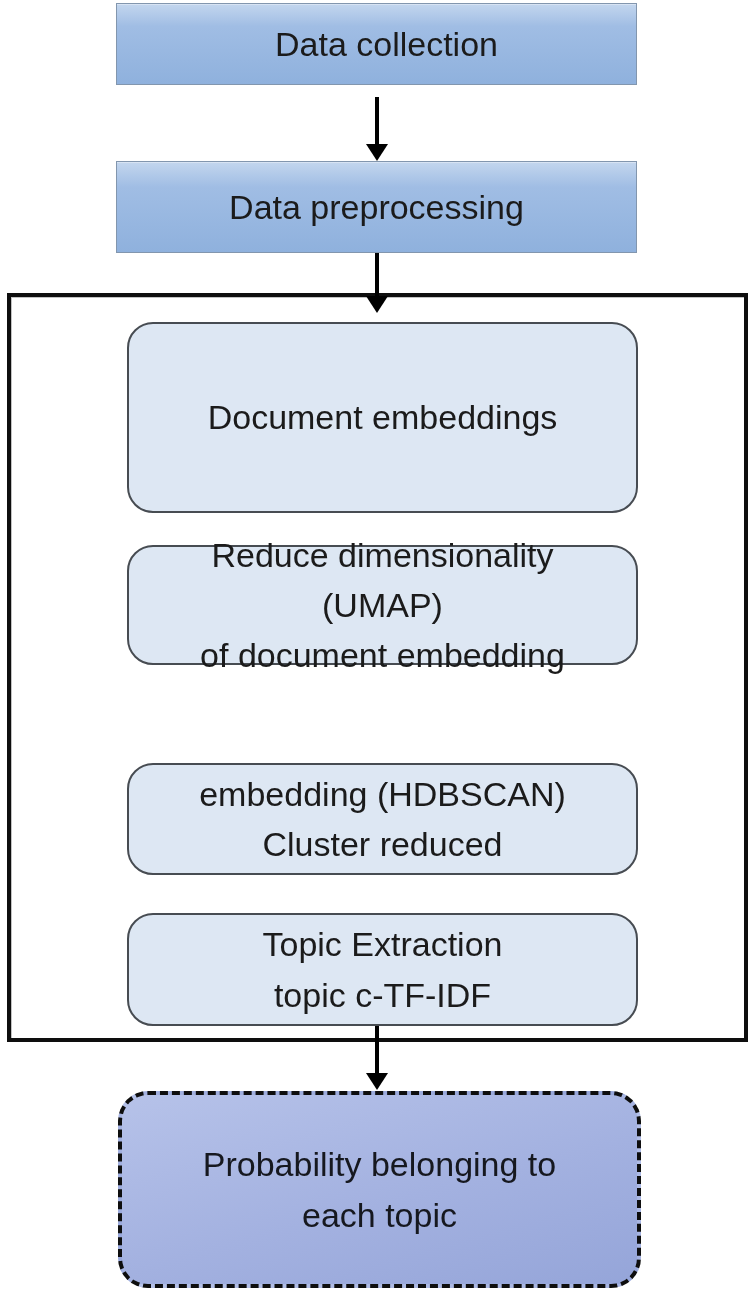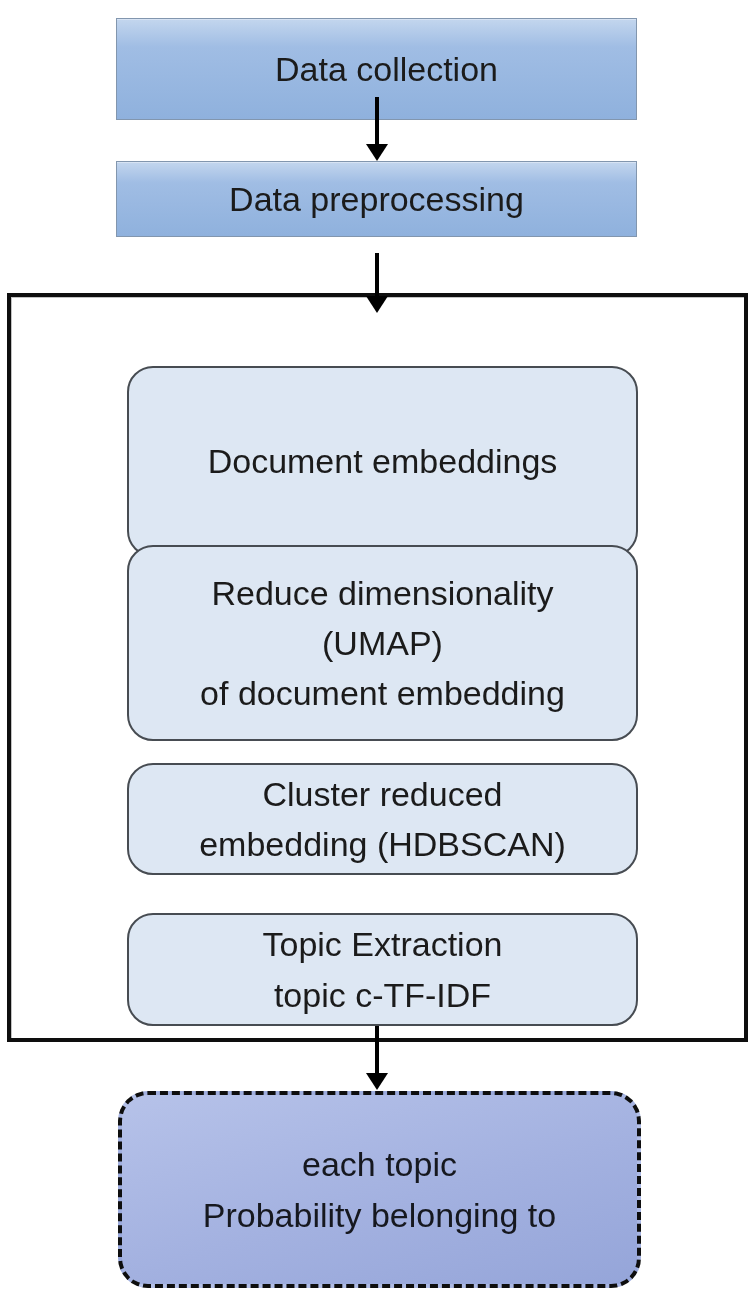--- a/index.html
+++ b/index.html
@@ -28,22 +28,22 @@
     box-sizing: border-box;
   }
   
   .process {
     left: 116px;
     width: 521px;
     background: linear-gradient(180deg, #c3d6ee 0%, #a0bde4 28%, #8fb1dd 100%);
     border: 1px solid #8296ae;
     box-shadow: inset 0 1px 0 rgba(255,255,255,0.35);
   }
-  .process.collection { top: 18px; height: 102px; padding-left: 20px; }
-  .process.preprocessing { top: 161px; height: 76px; justify-content: center; }
+  .process.collection { top: 3px; height: 82px; padding-left: 20px; }
+  .process.preprocessing { top: 161px; height: 92px; justify-content: center; }
 
   
   .container-box {
     position: absolute;
     left: 7px;
     top: 293px;
     width: 741px;
     height: 749px;
     border: 4px solid #0e0e0e;
     box-sizing: border-box;
@@ -52,22 +52,22 @@
   }
 
   
   .step {
     left: 127px;
     width: 511px;
     background: #dde7f3;
     border: 2px solid #474c52;
     border-radius: 26px;
   }
-  .step.sbert   { top: 322px; height: 191px; margin-top: 44px; }
-  .step.umap    { top: 545px; height: 196px; }
+  .step.sbert   { top: 322px; height: 191px; }
+  .step.umap    { top: 545px; height: 120px; }
   .step.hdbscan { top: 763px; height: 112px; }
   .step.ctfidf  { top: 913px; height: 113px; }
 
   
   .output {
     left: 118px;
     top: 1091px;
     width: 523px;
     height: 197px;
     background: linear-gradient(165deg, #b6c2e9 0%, #a3b1e0 55%, #95a5d9 100%);
@@ -136,32 +136,32 @@
     <span>Document embeddings</span>
   </div>
 
   <div class="node step umap">
     <span>Reduce dimensionality</span>
     <span>(UMAP)</span>
     <span>of document embedding</span>
   </div>
 
   <div class="node step hdbscan">
+    <span>embedding (HDBSCAN)</span>
     <span>Cluster reduced</span>
-    <span>embedding (HDBSCAN)</span>
   </div>
 
   <div class="node step ctfidf">
     <span>Topic Extraction</span>
     <span>topic c-TF-IDF</span>
   </div>
 
   <div class="arrow arrow-3">
     <div class="shaft"></div>
     <div class="head"></div>
   </div>
 
   <div class="node output">
+    <span>Probability belonging to</span>
     <span>each topic</span>
-    <span>Probability belonging to</span>
   </div>
 
 </div>
 
 </body></html>

